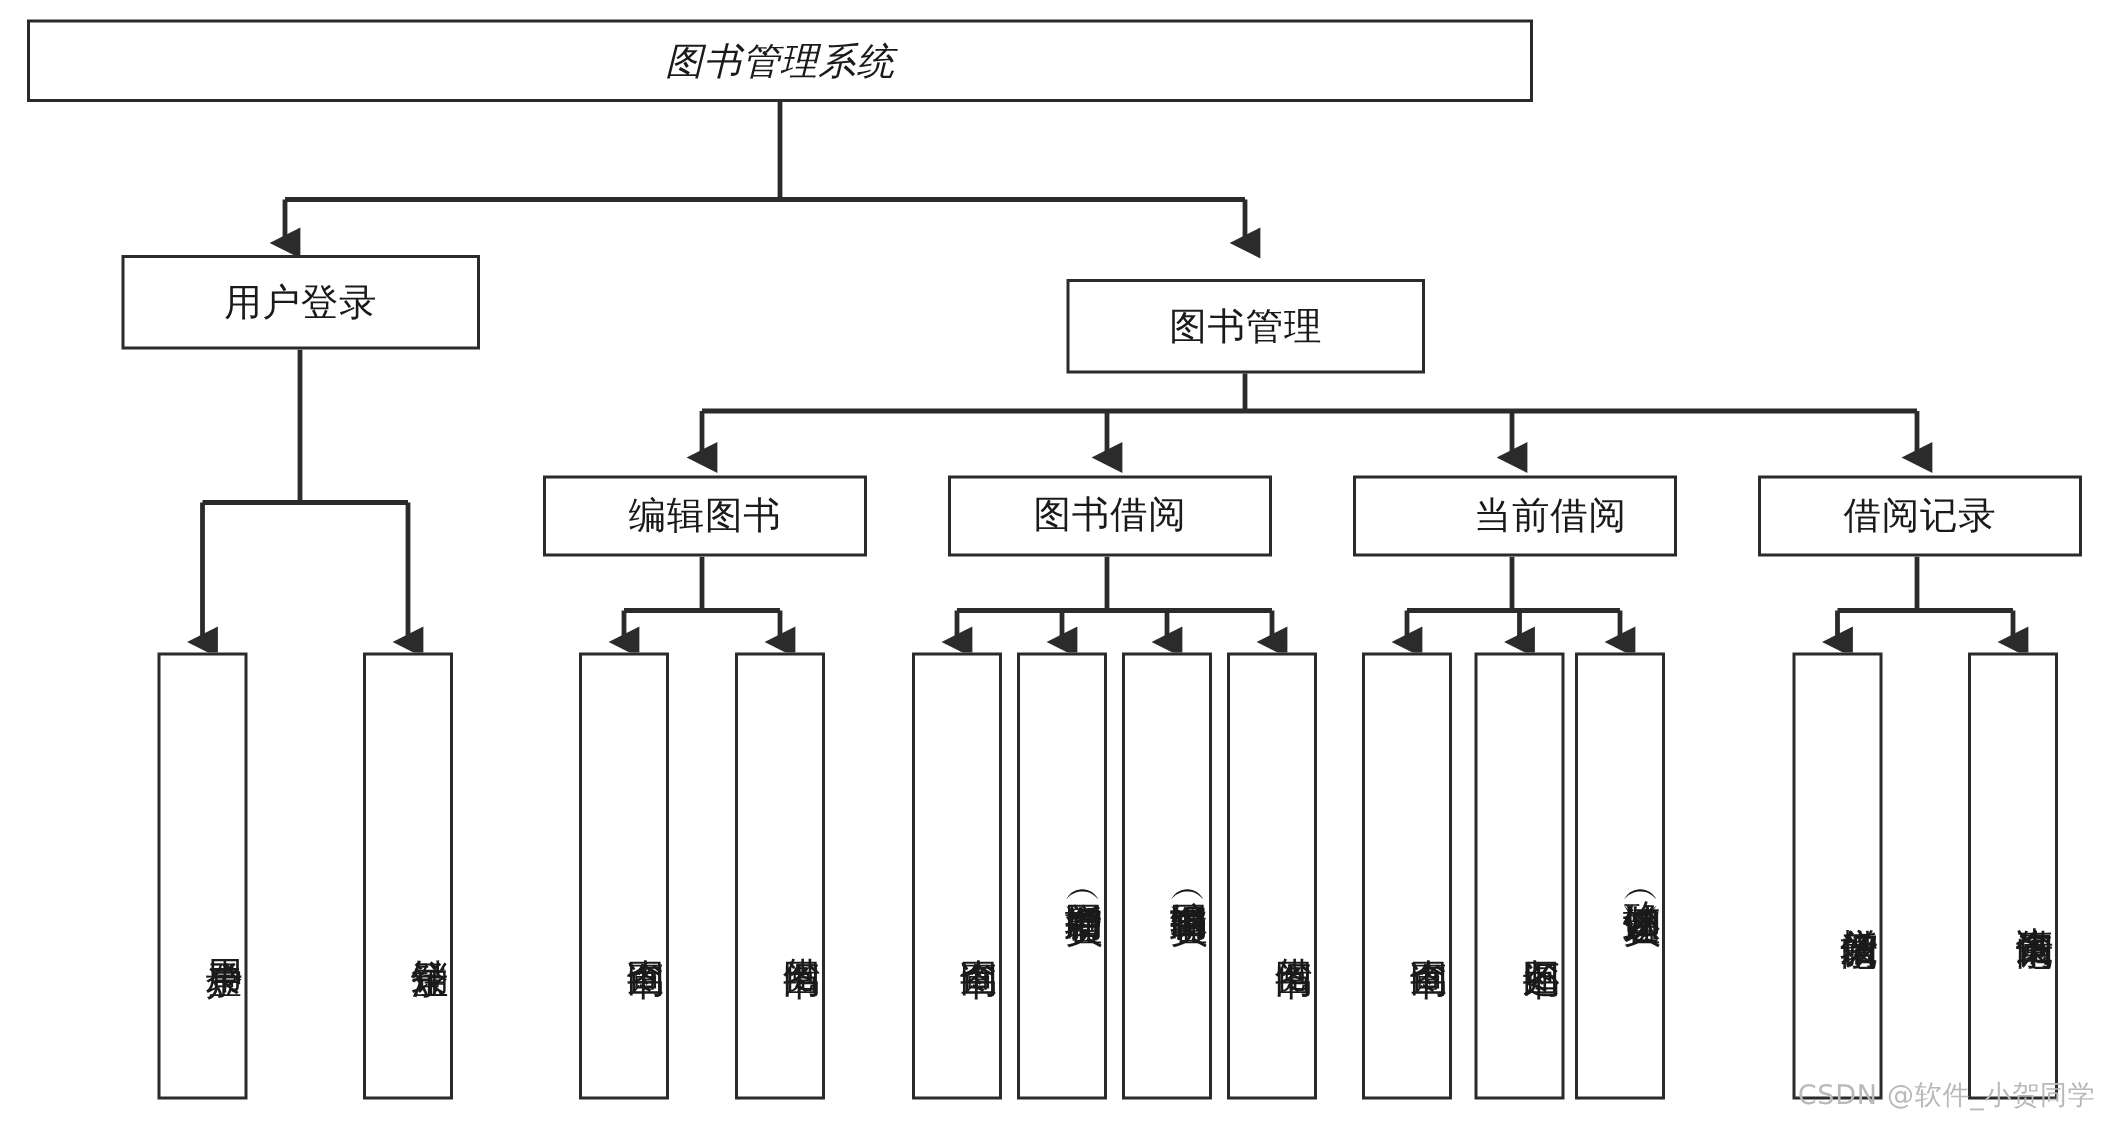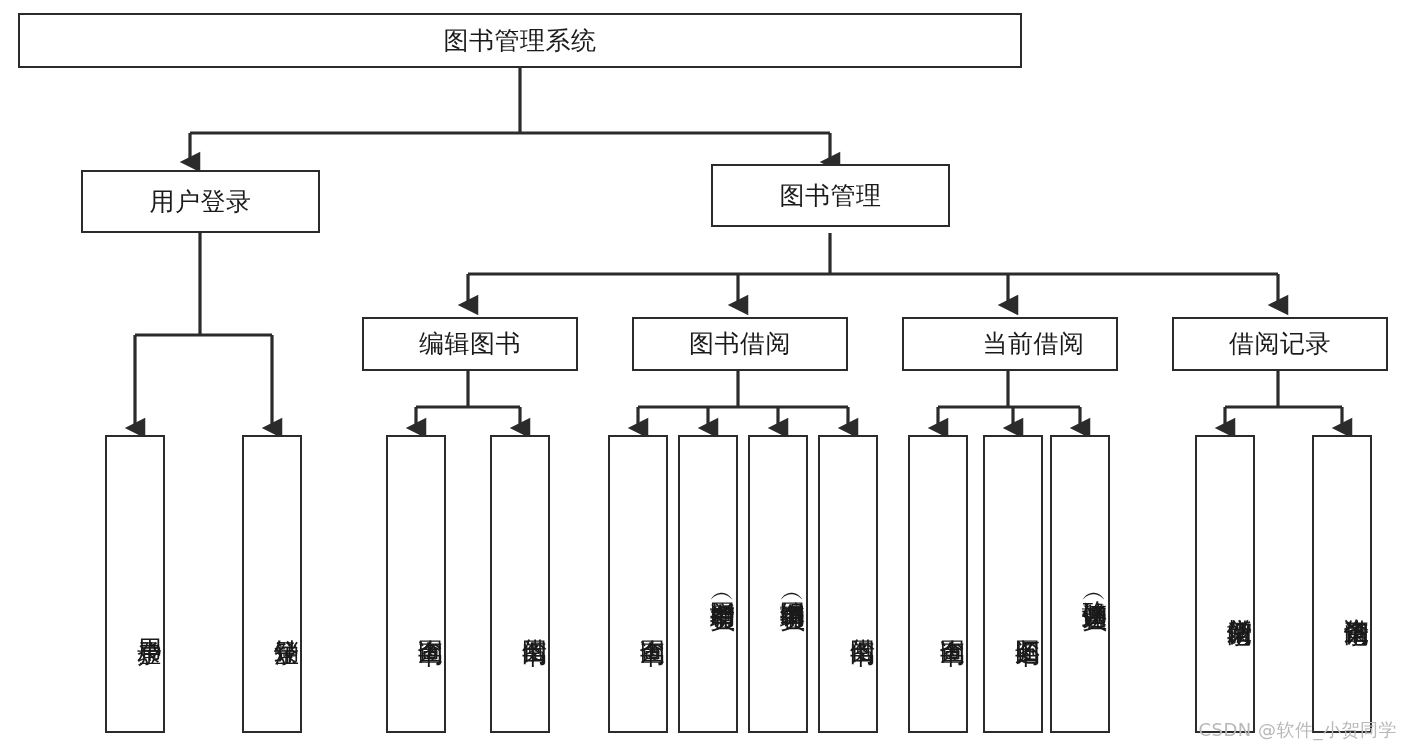--- a/index.html
+++ b/index.html
@@ -116,29 +116,29 @@
       <path d="M 1013 407 L 1013 428" marker-end="url(#arrow)"></path>
       <path d="M 1080 407 L 1080 428" marker-end="url(#arrow)"></path>
 
       <path d="M 1278 371 L 1278 407"></path>
       <path d="M 1225 407 L 1342 407"></path>
       <path d="M 1225 407 L 1225 428" marker-end="url(#arrow)"></path>
       <path d="M 1342 407 L 1342 428" marker-end="url(#arrow)"></path>
     </g>
   </svg>
 
-  <div class="node node-h" style="left:18px; top:13px; width:1004px; height:55px;">
+  <div class="node node-h" style="left:18px; top:13px; width:1004px; height:55px;font-style:italic;">
     <span>图书管理系统</span>
   </div>
 
   <div class="node node-h" style="left:81px; top:170px; width:239px; height:63px;">
     <span>用户登录</span>
   </div>
 
-  <div class="node node-h" style="left:711px; top:164px; width:239px; height:63px;">
+  <div class="node node-h" style="left:711px; top:186px; width:239px; height:63px;">
     <span>图书管理</span>
   </div>
 
   <div class="node node-h" style="left:362px; top:317px; width:216px; height:54px;">
     <span>编辑图书</span>
   </div>
 
   <div class="node node-h" style="left:632px; top:317px; width:216px; height:54px;font-family:Liberation Serif, serif;">
     <span>图书借阅</span>
   </div>

